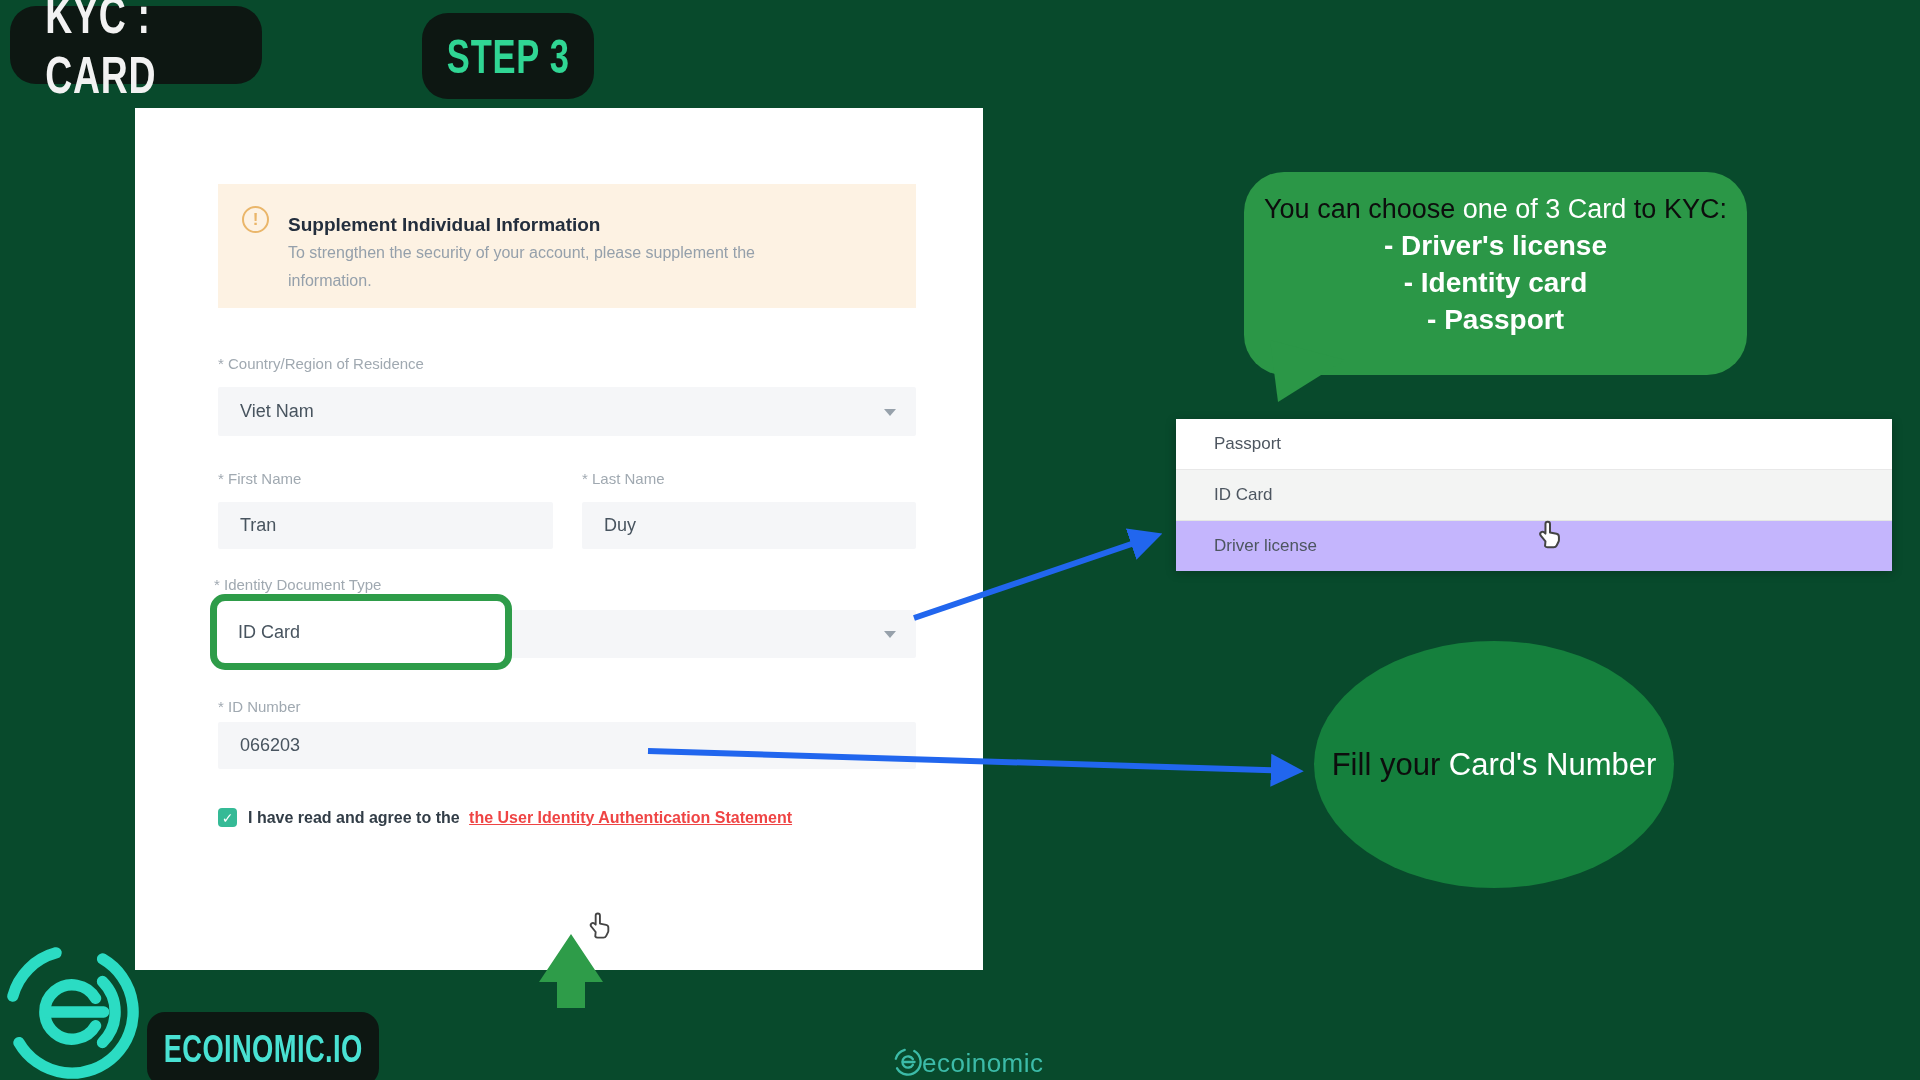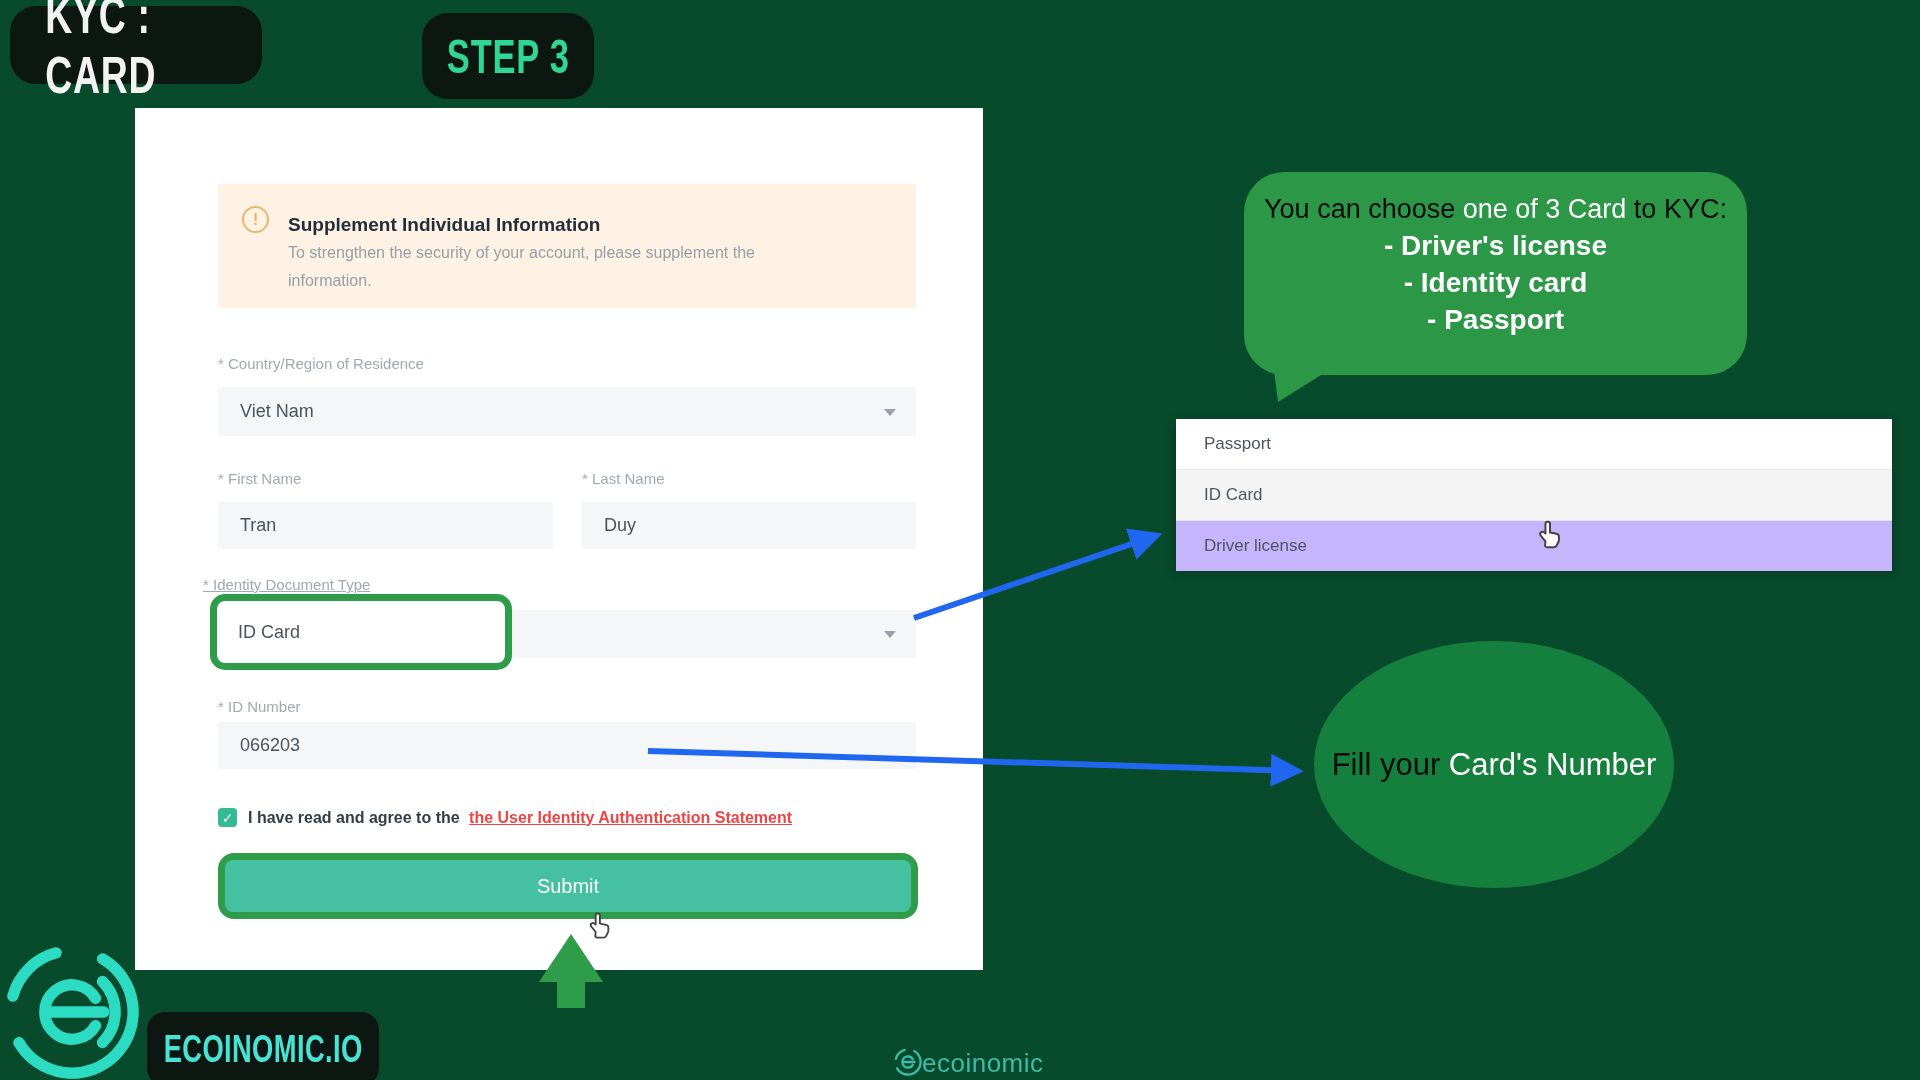--- a/index.html
+++ b/index.html
@@ -51,21 +51,21 @@
   .bubble{position:absolute;left:1244px;top:172px;width:503px;height:203px;background:#2b9747;
           border-radius:40px;text-align:center;z-index:10;box-sizing:border-box;padding-top:19px;}
   .bubble-l1{font-size:27px;line-height:36px;}
   .bubble-l1 .blk{color:#0d0d0d;}
   .bubble-l1 .wht{color:#ffffff;}
   .bubble-item{font-size:28px;font-weight:700;color:#ffffff;line-height:37px;}
 
   
   .dropdown{position:absolute;left:1176px;top:419px;width:716px;height:150px;background:#ffffff;
             box-shadow:0 3px 10px rgba(0,0,0,0.28);z-index:10;}
-  .dd-row{height:50px;display:flex;align-items:center;padding-left:28px;font-size:17px;color:#4d5660;cursor:pointer;}
+  .dd-row{height:50px;display:flex;align-items:center;padding-left:38px;font-size:17px;color:#4d5660;cursor:pointer;}
   .dd-row.r1{background:#ffffff;}
   .dd-row.r2{background:#f3f4f3;border-top:1px solid #e8e8e8;}
   .dd-row.r3{background:#c4b5fd;border-top:1px solid #e4e6e4;}
 
   
   .ellipse{position:absolute;left:1314px;top:641px;width:360px;height:247px;background:#15803d;
            border-radius:50%;display:flex;align-items:center;justify-content:center;z-index:10;text-align:right;}
   .ellipse .txt{font-size:31px;}
   .ellipse .blk{color:#0d0d0d;}
   .ellipse .wht{color:#ffffff;}
@@ -115,44 +115,41 @@
     <div class="flabel" style="left:83px;top:362px;">* First Name</div>
     <div class="field" style="left:83px;top:394px;width:335px;height:47px;">
       <span>Tran</span>
     </div>
 
     <div class="flabel" style="left:447px;top:362px;">* Last Name</div>
     <div class="field" style="left:447px;top:394px;width:334px;height:47px;">
       <span>Duy</span>
     </div>
 
-    <div class="flabel" style="left:68px;top:468px;text-decoration:underline;">* Identity Document Type</div>
+    <div class="flabel" style="left:79px;top:468px;">* Identity Document Type</div>
     <div class="field" style="left:83px;top:502px;width:698px;height:48px;">
       <span class="chevron"></span>
     </div>
     <div class="doc-highlight">
       <span>ID Card</span>
     </div>
 
     <div class="flabel" style="left:83px;top:590px;">* ID Number</div>
     <div class="field" style="left:83px;top:614px;width:698px;height:47px;">
       <span>066203</span>
     </div>
 
     <div class="agree">
       <div class="checkbox">
         <span>✓</span>
       </div>
       <span class="agree-text keep-space">I have read and agree to the </span>
       <span class="agree-link" style="margin-left:-6px;">the User Identity Authentication Statement</span>
     </div>
 
-    <div class="submit-outer">
-      <button class="submit-btn">Submit</button>
-    </div>
   </div>
 
   <div class="bubble">
     <div class="bubble-l1 keep-space"><span class="blk">You can choose </span><span class="wht">one of 3 Card</span><span class="blk"> to KYC:</span></div>
     <div class="bubble-item">- Driver's license</div>
     <div class="bubble-item">- Identity card</div>
     <div class="bubble-item">- Passport</div>
   </div>
 
   <div class="dropdown">

